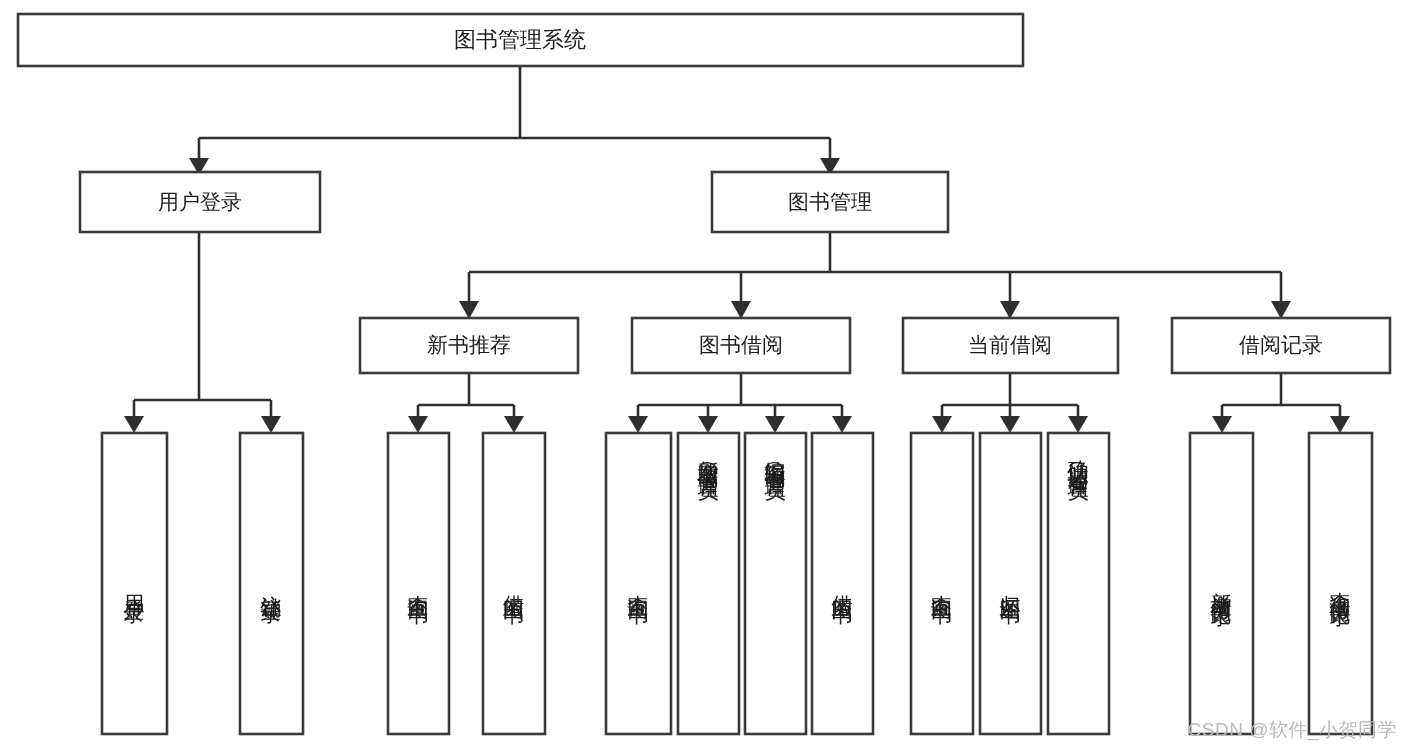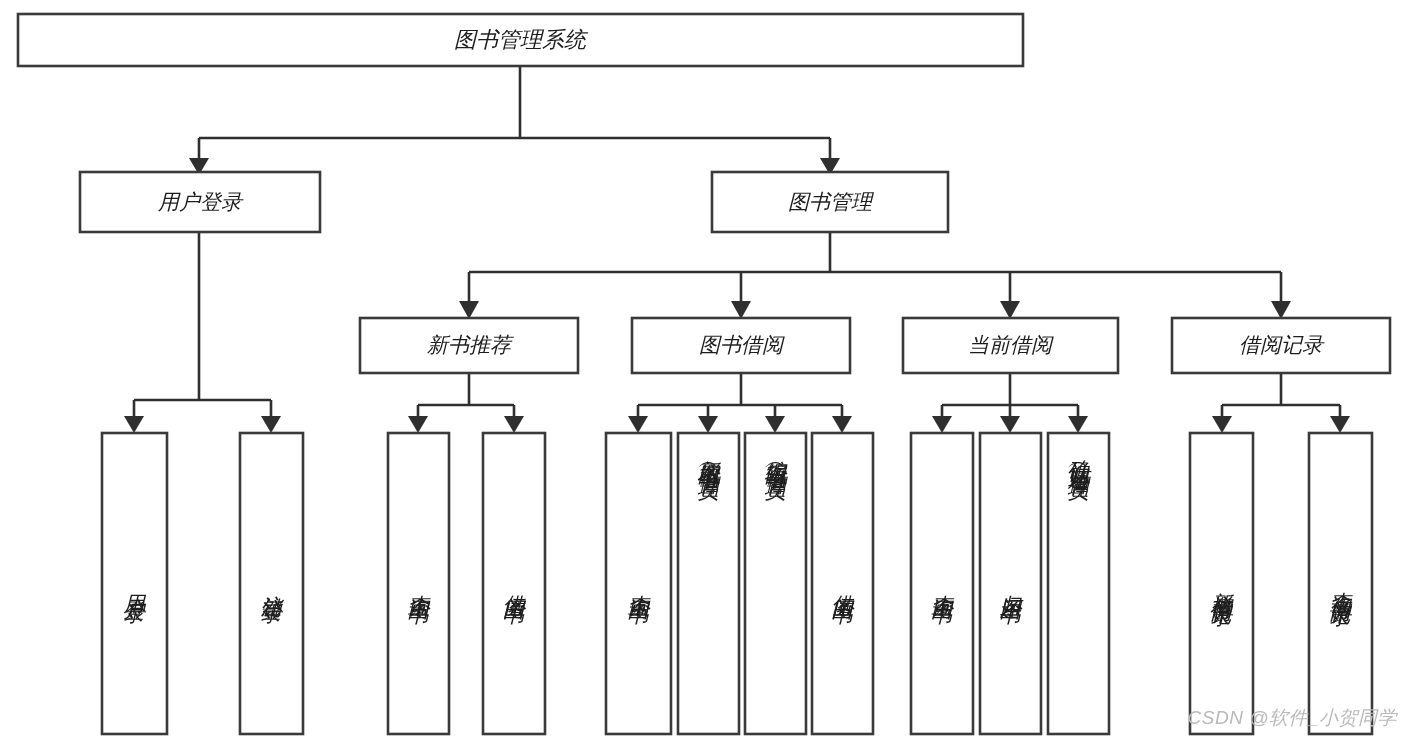--- a/index.html
+++ b/index.html
@@ -11,21 +11,20 @@
     width: 1405px;
     height: 747px;
     font-family: "Liberation Sans", "DejaVu Sans", sans-serif;
     overflow: hidden;
   }
   #diagram-root {
     position: relative;
     width: 1405px;
     height: 747px;
     background: #ffffff;
-    font-style: italic;
   }
   svg.diagram-svg {
     display: block;
     width: 1405px;
     height: 747px;
   }
   .node-box {
     fill: #ffffff;
     stroke: #3a3a3a;
     stroke-width: 2.6;
@@ -67,21 +66,21 @@
     font-family: "Liberation Sans", "DejaVu Sans", sans-serif;
     font-size: 21px;
     line-height: 1.0;
     color: #1d1d1d;
     letter-spacing: 3px;
     white-space: nowrap;
   }
   .watermark {
     position: absolute;
     right: 8px;
-    bottom: 16px;
+    bottom: 4px;
     font-family: "Liberation Sans", "DejaVu Sans", sans-serif;
     font-size: 19px;
     color: #b9b9b9;
     white-space: nowrap;
     letter-spacing: 0.5px;
   }
 </style>
 </head>
 <body>
 

